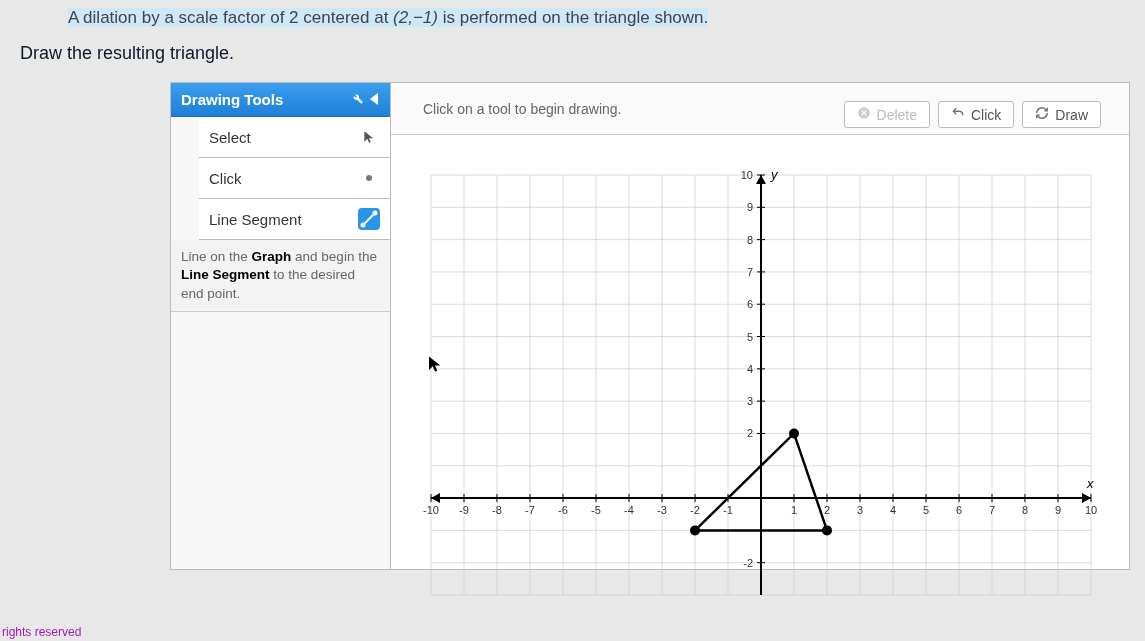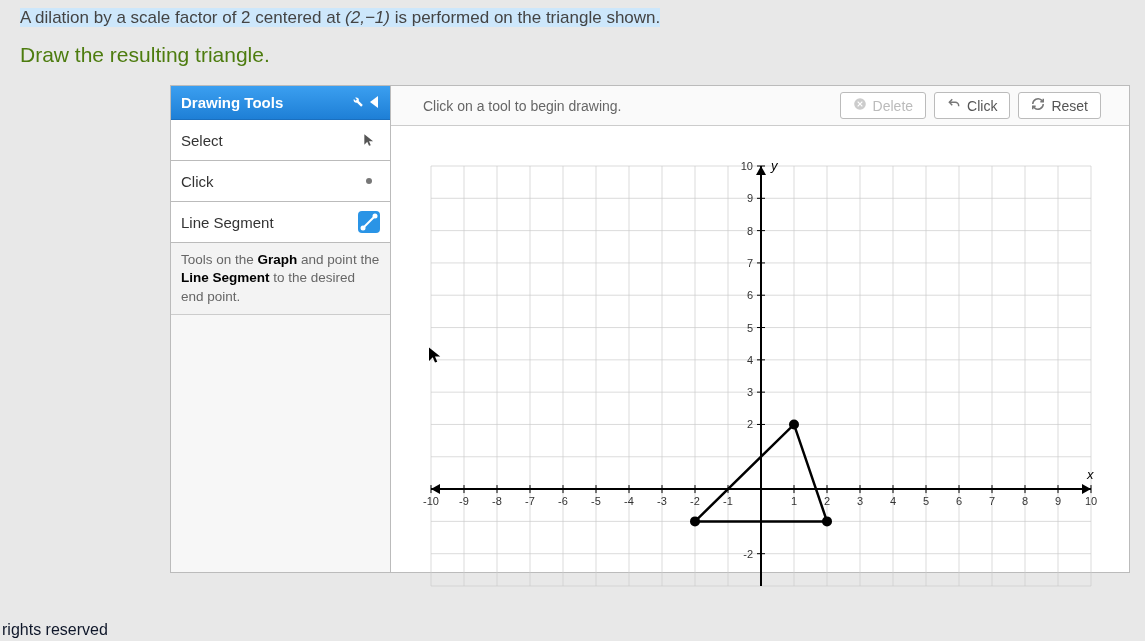--- a/index.html
+++ b/index.html
@@ -10,28 +10,29 @@
     height: 641px;
     overflow: hidden;
     color: #333;
     padding: 0 20px;
   }
   .problem-text {
     font-size: 17px;
     line-height: 1.6;
     color: #444;
     padding: 4px 0 6px 0;
+    margin-left: 48px;
   }
   .problem-text .hl {
     background: #cde7fb;
   }
   .coord { font-style: italic; }
   .instruction {
-    font-size: 21px;
-    color: #4d7c0f;
+    font-size: 18px;
+    color: #0f172a;
     padding: 6px 0 18px 0;
   }
   .workspace {
     display: flex;
     margin-left: 150px;
     background: #fdfdfd;
     border: 1px solid #bbb;
     height: 488px;
     width: 960px;
   }
@@ -57,20 +58,21 @@
   .tool-row {
     background: #fff;
     border-bottom: 1px solid #bbb;
     padding: 9px 10px;
     font-size: 15px;
     color: #333;
     display: flex;
     align-items: center;
     justify-content: space-between;
     cursor: pointer;
+    margin-left: 28px;
   }
   .tool-row.selected .tool-icon-box {
     background: #2a94e6;
   }
   .tool-icon-box {
     width: 22px; height: 22px;
     border-radius: 4px;
     display:flex; align-items:center; justify-content:center;
   }
   .hint-box {
@@ -105,36 +107,37 @@
     background: #fff;
     border: 1px solid #bbb;
     border-radius: 3px;
     padding: 4px 12px;
     font-size: 14px;
     color: #555;
     display: inline-flex;
     align-items: center;
     gap: 6px;
     cursor: pointer;
+    margin-top: 12px;
   }
   .tb-btn.disabled { color: #bbb; cursor: default; }
   .graph-area {
     flex: 1;
     position: relative;
     background: #fff;
   }
   .graph-svg {
     position: absolute;
     left: 20px; top: 20px;
   }
   .footer {
     position: absolute;
     bottom: 2px; left: 2px;
-    font-size: 16px;
-    color: #0f172a;
+    font-size: 12px;
+    color: #a21caf;
   }
   .cursor-ptr {
     position: absolute;
     font-size: 18px;
     color: #000;
   }
 </style>
 </head>
 <body>
 
@@ -187,21 +190,21 @@
       <span class="tool-icon-box">
         <svg width="18" height="18" viewBox="0 0 18 18">
           <line x1="3" y1="15" x2="15" y2="3" stroke="#fff" stroke-width="2"></line>
           <circle cx="3" cy="15" r="2.5" fill="#fff"></circle>
           <circle cx="15" cy="3" r="2.5" fill="#fff"></circle>
         </svg>
       </span>
     </div>
 
     <div class="hint-box">
-      <span>Tools on the </span><b>Graph</b><span> and point the </span><b>Line Segment</b><span> to the desired end point.</span>
+      <span>Line on the </span><b>Graph</b><span> and begin the </span><b>Line Segment</b><span> to the desired end point.</span>
     </div>
   </div>
 
   <div class="canvas-col">
     <div class="canvas-toolbar">
       <span class="prompt">Click on a tool to begin drawing.</span>
       <span class="tb-btn disabled">
         <span>
           <svg width="14" height="14" viewBox="0 0 24 24">
               <circle cx="12" cy="12" r="10" fill="#ccc"></circle>
@@ -221,21 +224,21 @@
       </span>
       <span class="tb-btn">
         <span>
           <svg width="14" height="14" viewBox="0 0 24 24" fill="none" stroke="#777" stroke-width="2.5">
               <path d="M3 12a9 9 0 0115-6.7L21 8"></path>
               <path d="M21 3v5h-5"></path>
               <path d="M21 12a9 9 0 01-15 6.7L3 16"></path>
               <path d="M3 21v-5h5"></path>
             </svg>
         </span>
-        <span>Reset</span>
+        <span>Draw</span>
       </span>
     </div>
 
     <div class="graph-area">
       <svg class="graph-svg" id="graph-svg" width="700" height="460">
           <line x1="20" y1="440" x2="20" y2="20" stroke="#ccc" stroke-width="0.7"></line>
           <line x1="53" y1="440" x2="53" y2="20" stroke="#ccc" stroke-width="0.7"></line>
           <line x1="86" y1="440" x2="86" y2="20" stroke="#ccc" stroke-width="0.7"></line>
           <line x1="119" y1="440" x2="119" y2="20" stroke="#ccc" stroke-width="0.7"></line>
           <line x1="152" y1="440" x2="152" y2="20" stroke="#ccc" stroke-width="0.7"></line>

